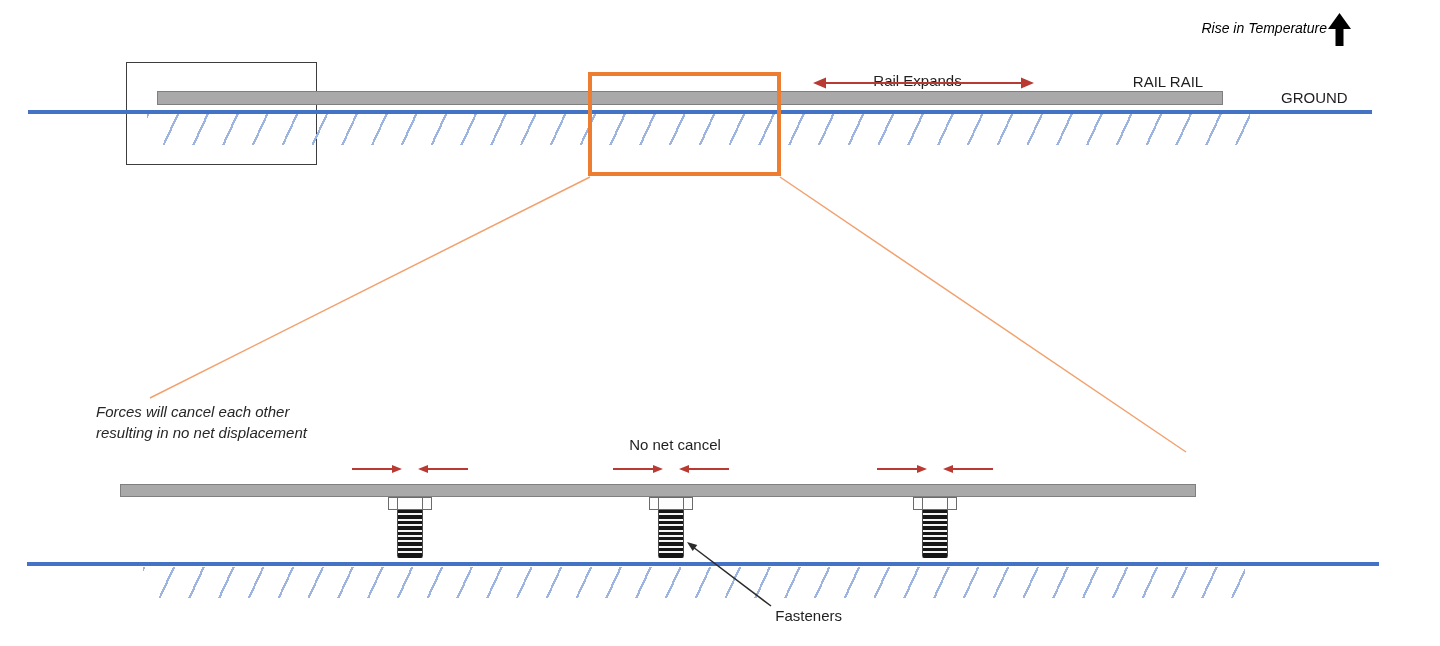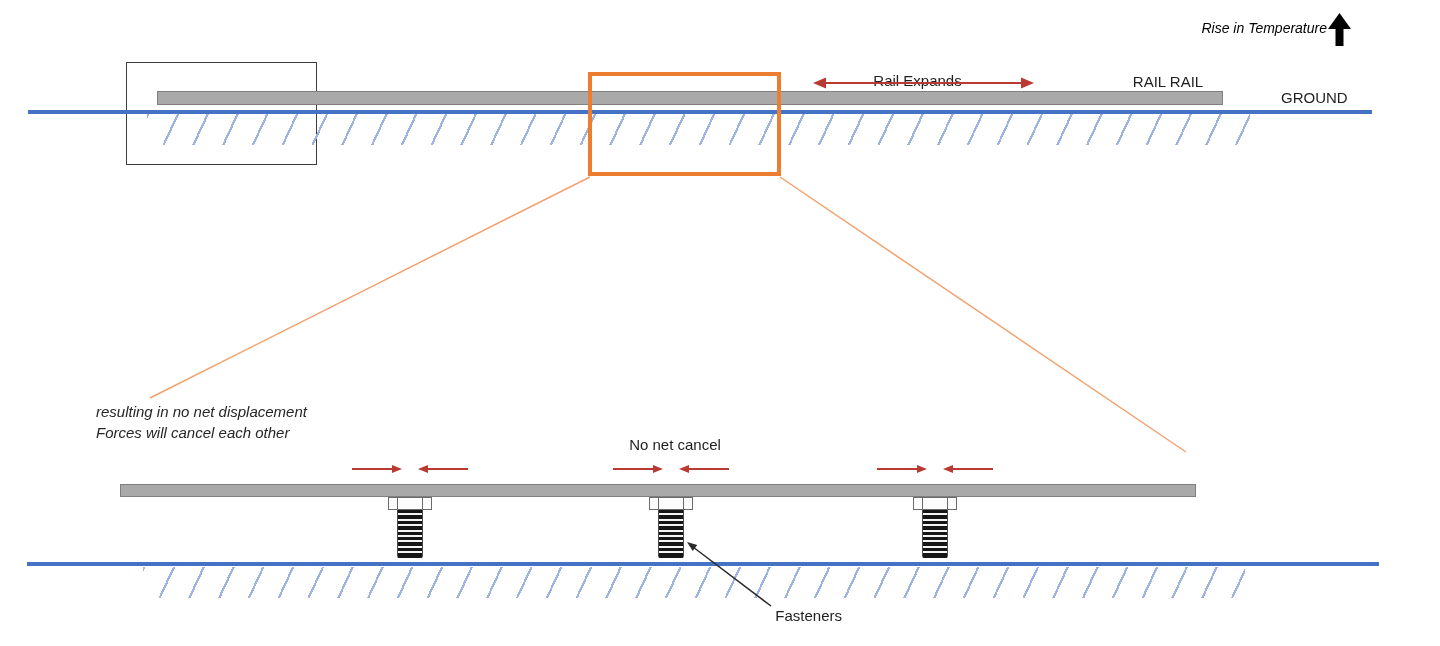--- a/index.html
+++ b/index.html
@@ -76,22 +76,22 @@
   <div class="abs label center" style="left:845px;top:56px;width:145px;margin-top:16px;">Rail Expands</div>
 
   <div class="abs label" style="left:1281px;top:89px;">GROUND</div>
 
   <div class="abs ground-line" style="left:28px;top:110px;width:1344px;height:4px;"></div>
   <div class="abs hatch" style="left:147px;top:114px;width:1103px;height:31px;"></div>
 
   <div class="abs zoom-box" style="left:588px;top:72px;width:193px;height:104px;"></div>
 
   <div class="abs note" style="left:96px;top:401px;">
+    <div>Forces will cancel each other</div>
     <div>resulting in no net displacement</div>
-    <div>Forces will cancel each other</div>
   </div>
 
   <div class="abs label center" style="left:605px;top:436px;width:140px;">No net cancel</div>
 
   <div class="abs rail" style="left:120px;top:484px;width:1076px;height:13px;"></div>
 
   <div class="bolt" style="left:388px;">
     <div class="bolt-head"></div>
     <div class="bolt-shank"></div>
   </div>

